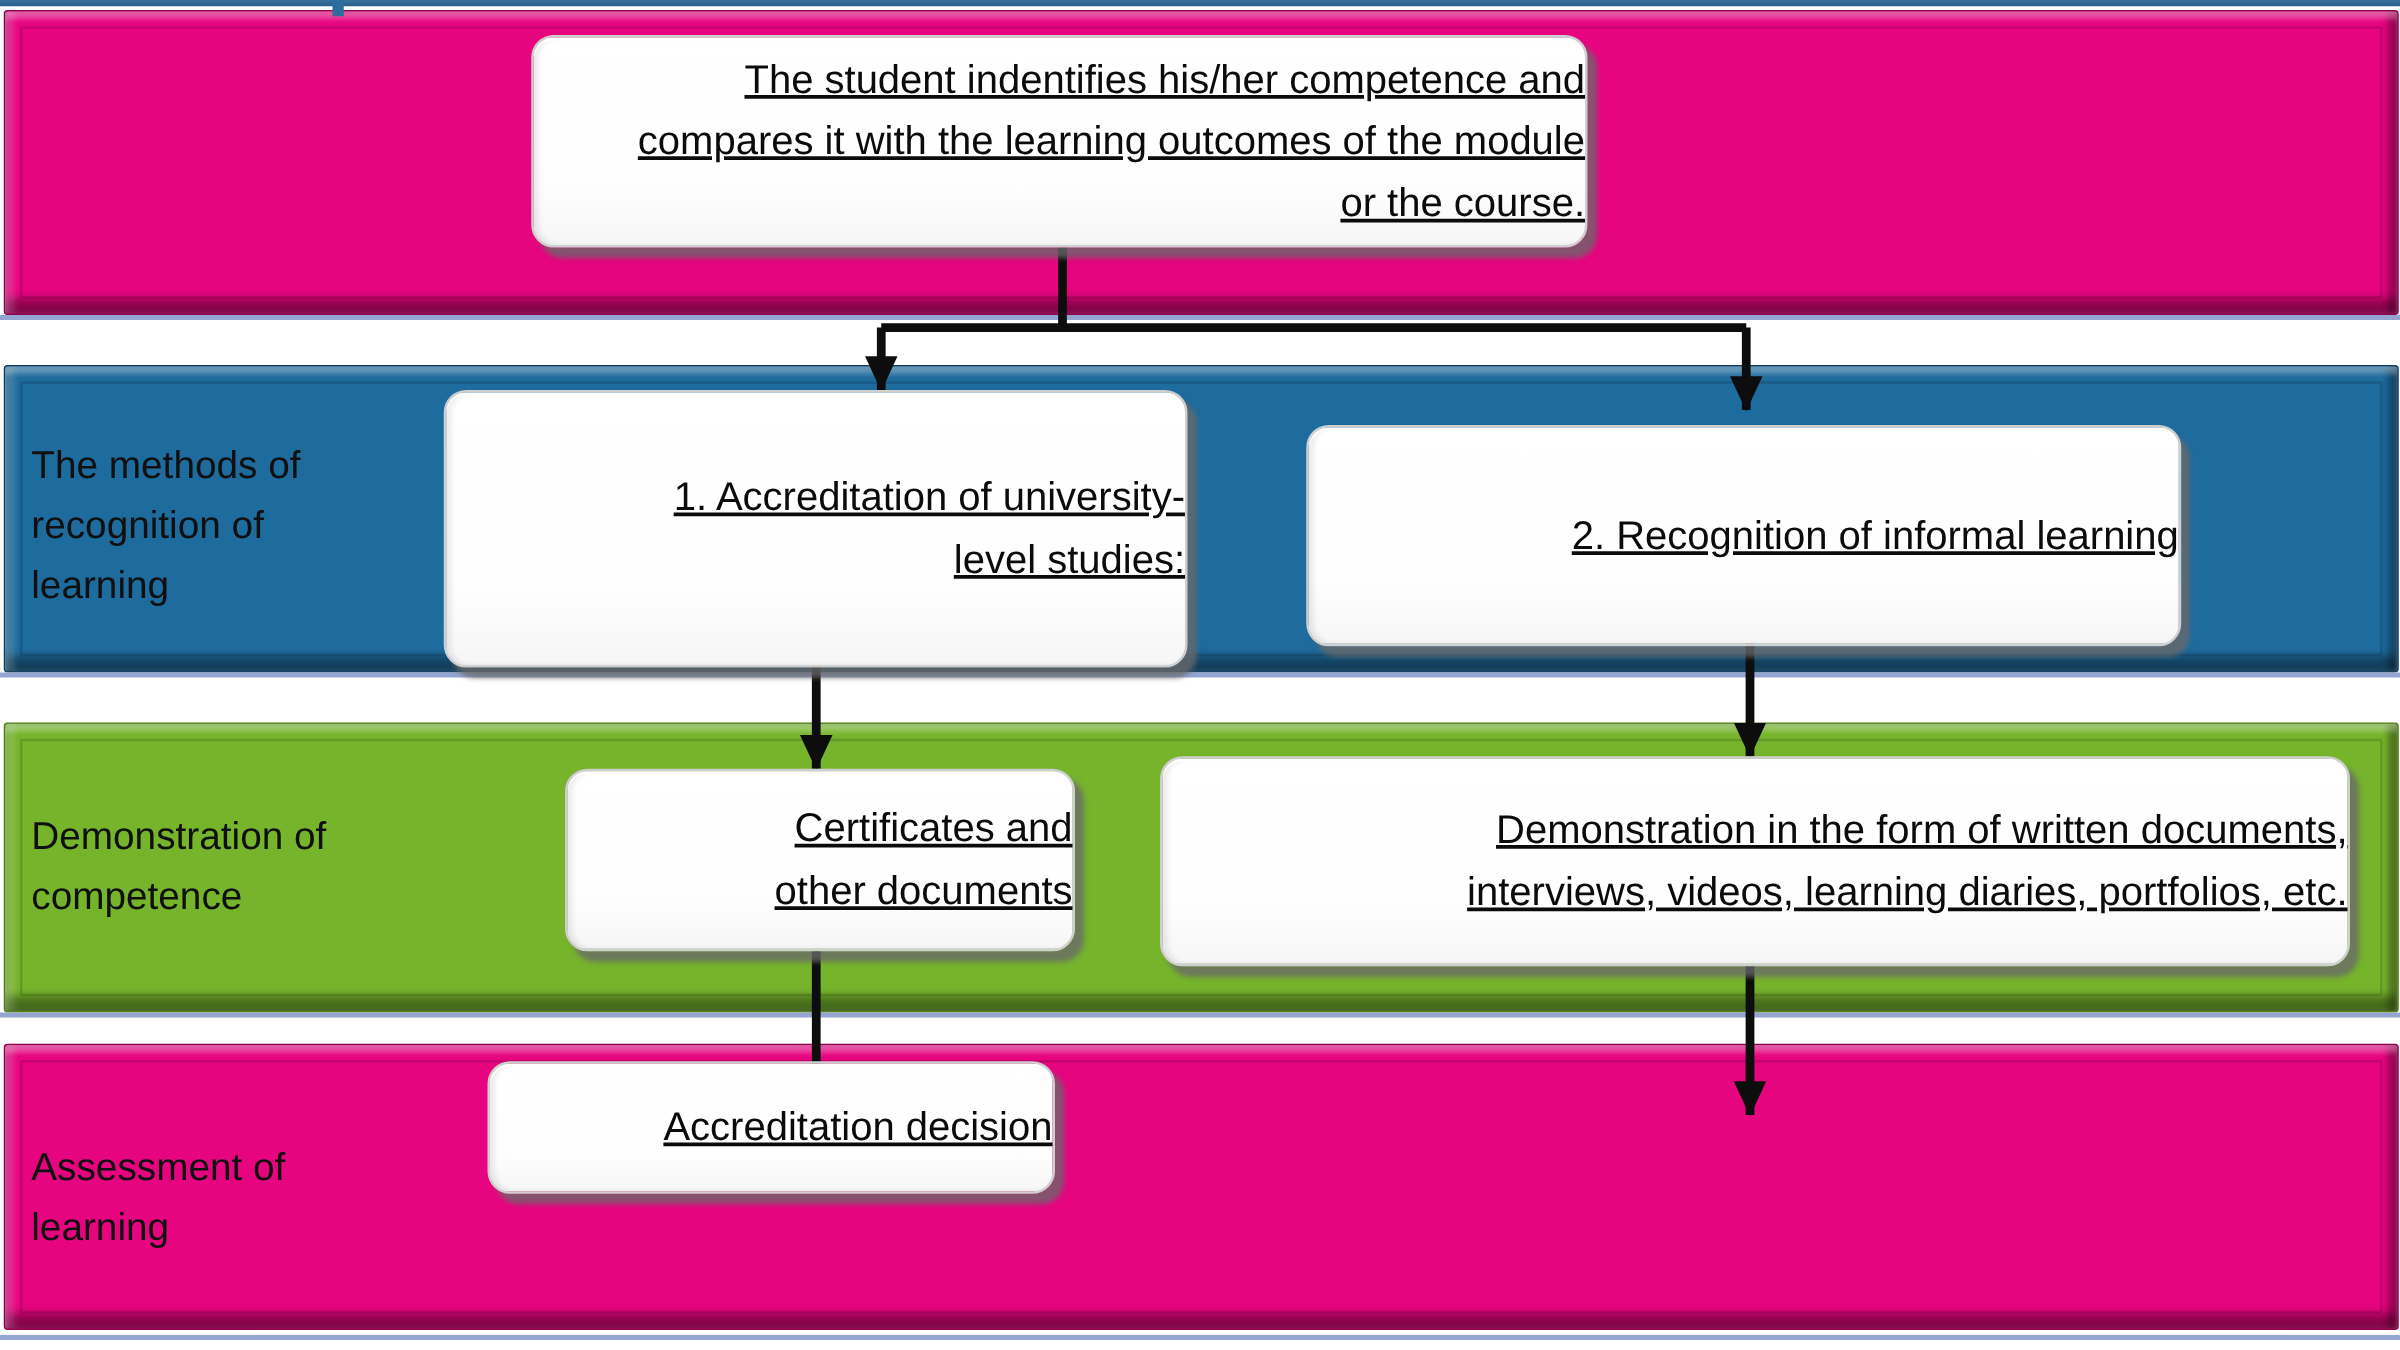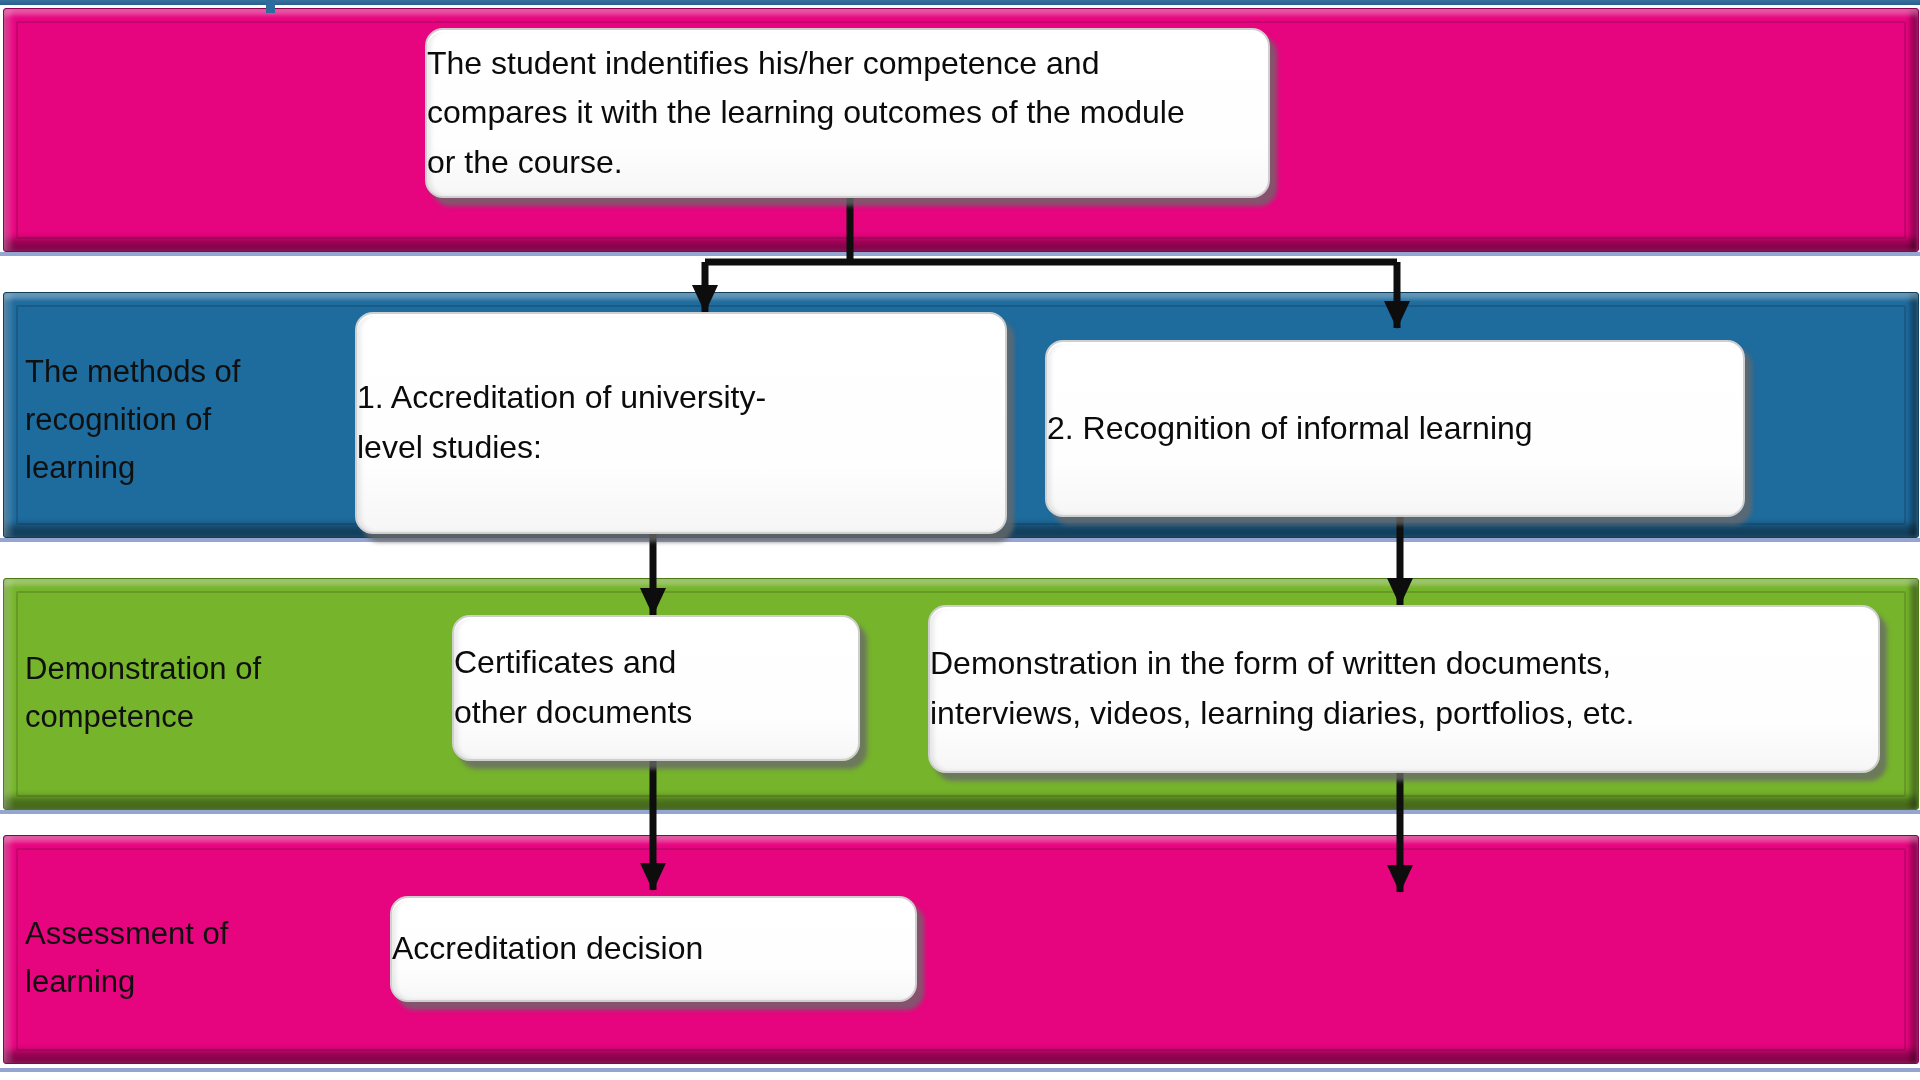--- a/index.html
+++ b/index.html
@@ -61,24 +61,25 @@
   .wbox {
     position: absolute; z-index: 3;
     background: linear-gradient(180deg, #ffffff 0%, #fefefe 70%, #f6f6f6 100%);
     border: 2px solid #cfcfcf;
     border-radius: 18px;
     box-shadow:
       7px 8px 4px rgba(105,105,105,.78),
       inset 0 2px 0 #ffffff,
       inset 4px 0 4px rgba(0,0,0,.08);
     display: flex; flex-direction: column;
-    justify-content: center; align-items: flex-start;
+    justify-content: center; align-items: flex-end;
     text-align: center;
     color: #0b0b0b; font-size: 32px; line-height: 1.55;
     box-sizing: border-box;
+    text-decoration: underline;
   }
   .wbox .line { white-space: nowrap; }
 
   
   #connectors {
     position: absolute; left: 0; top: 0; z-index: 2;
   }
   #connectors path {
     stroke: #0d0d0d; stroke-width: 7; fill: none;
   }
@@ -119,37 +120,37 @@
     <path d="M653,761 V890" marker-end="url(#ah)"></path>
     <path d="M1400,773 V892" marker-end="url(#ah)"></path>
   </svg>
 
   <div class="wbox" style="left:425px; top:28px; width:845px; height:170px;">
     <div class="line">The student indentifies his/her competence and</div>
     <div class="line">compares it with the learning outcomes of the module</div>
     <div class="line">or the course.</div>
   </div>
 
-  <div class="wbox" style="left:355px; top:312px; width:652px; height:222px;">
+  <div class="wbox" style="left:355px; top:312px; width:595px; height:222px;">
     <div class="line">1. Accreditation of university-</div>
     <div class="line">level studies:</div>
   </div>
 
   <div class="wbox" style="left:1045px; top:340px; width:700px; height:177px;">
     <div class="line">2. Recognition of informal learning</div>
   </div>
 
   <div class="wbox" style="left:452px; top:615px; width:408px; height:146px;">
     <div class="line">Certificates and</div>
     <div class="line">other documents</div>
   </div>
 
   <div class="wbox" style="left:928px; top:605px; width:952px; height:168px;">
     <div class="line">Demonstration in the form of written documents,</div>
     <div class="line">interviews, videos, learning diaries, portfolios, etc.</div>
   </div>
 
-  <div class="wbox" style="left:390px; top:896px; width:527px; height:106px;">
+  <div class="wbox" style="left:390px; top:849px; width:454px; height:106px;">
     <div class="line">Accreditation decision</div>
   </div>
 
 
 </div>
 
 </body></html>

